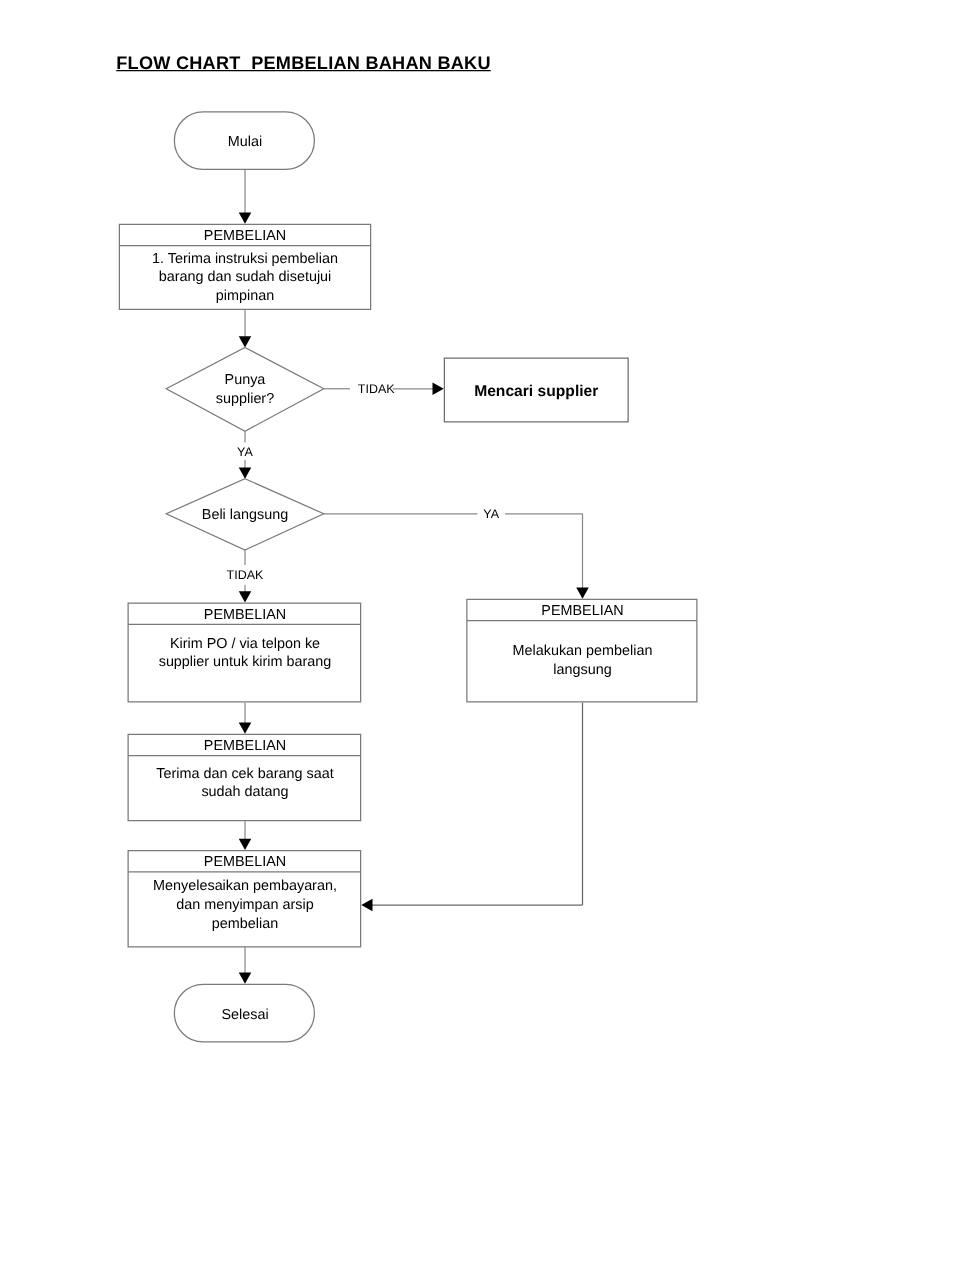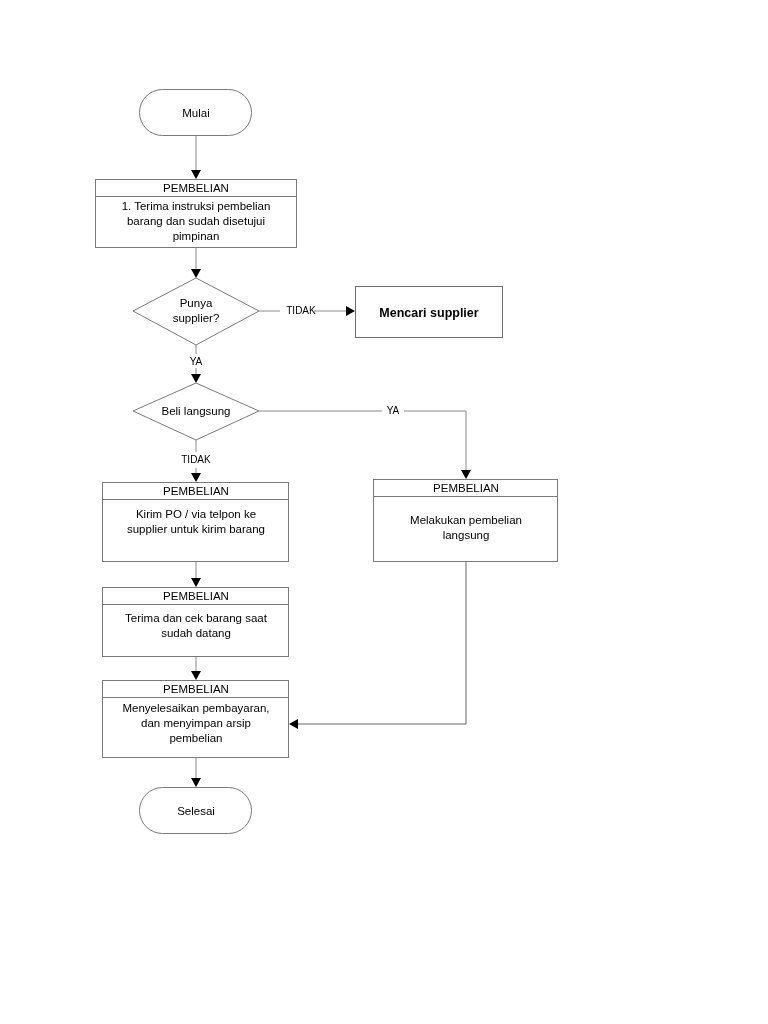--- a/index.html
+++ b/index.html
@@ -83,20 +83,21 @@
   .term-label {
     font-size: 11.5px;
     text-anchor: middle;
   }
 </style>
 </head>
 <body>
 
 <div id="page">
 
+  <div id="chart-title">FLOW CHART  PEMBELIAN BAHAN BAKU</div>
 
   <svg id="flow" viewBox="0 0 768 1024">
 
     <g>
       <rect class="node-shape" x="139.5" y="89.5" width="112" height="46" rx="23" ry="23"></rect>
       <text class="term-label" x="196" y="117">Mulai</text>
     </g>
 
     <g>
       <line class="conn" x1="196" y1="136" x2="196" y2="172"></line>

